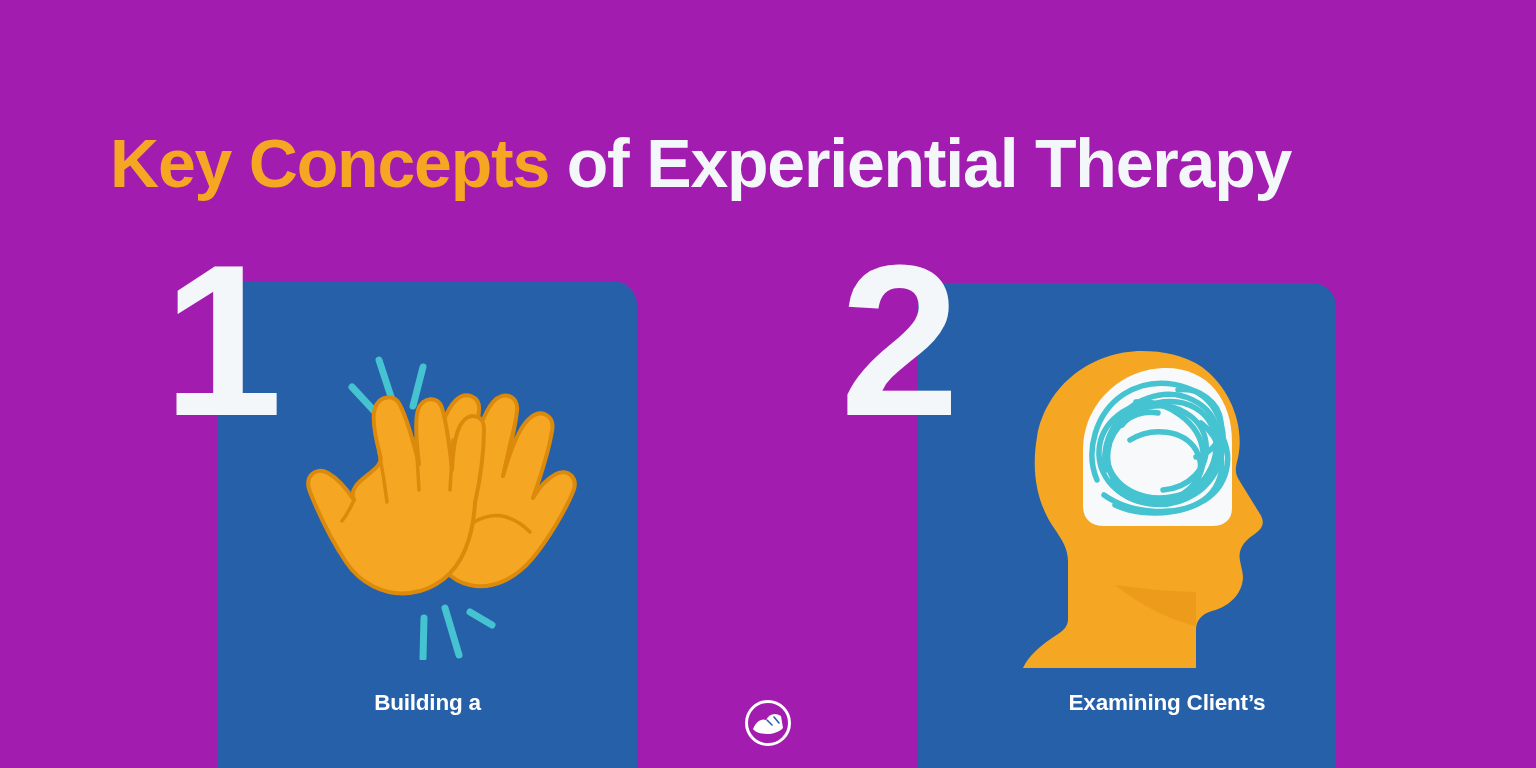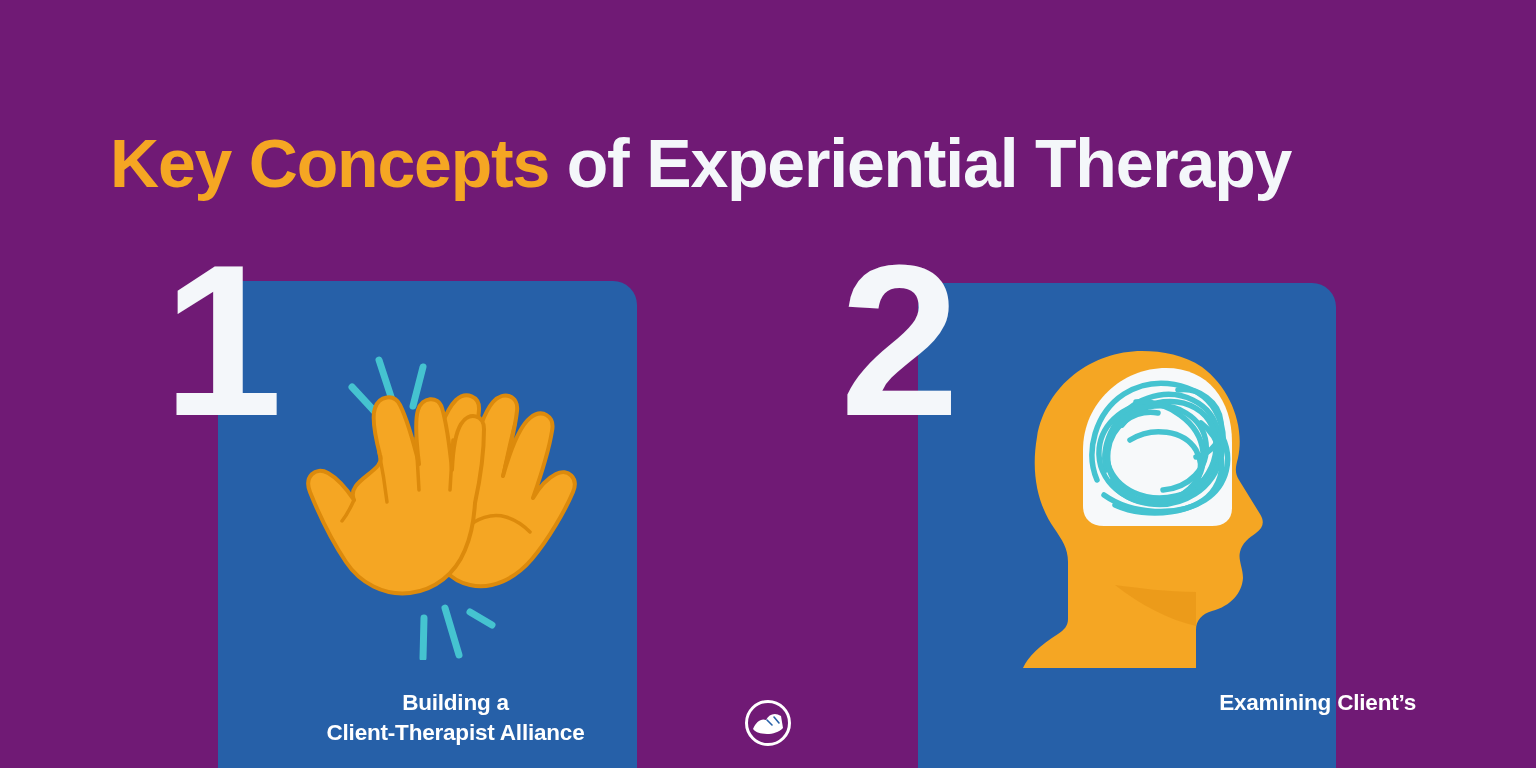--- a/index.html
+++ b/index.html
@@ -5,21 +5,21 @@
 <style>
   html, body {
     margin: 0;
     padding: 0;
     background: #143f6e;
   }
   #canvas {
     position: relative;
     width: 1536px;
     height: 768px;
-    background: #701a75;
+    background: #a21caf;
     overflow: hidden;
     font-family: "Liberation Sans", sans-serif;
   }
 
   
   #title {
     position: absolute;
     left: 110px;
     top: 83px;
     width: 1320px;
@@ -67,22 +67,22 @@
   .caption {
     position: absolute;
     z-index: 7;
     color: #FFFFFF;
     font-size: 22.5px;
     font-weight: bold;
     line-height: 1.33;
     text-align: center;
     letter-spacing: -0.2px;
   }
-  #caption-1 { left: 218px; top: 688px; width: 419px; padding-left: 28px; }
-  #caption-2 { left: 918px; top: 688px; width: 498px; text-align: right; }
+  #caption-1 { left: 218px; top: 688px; width: 419px; }
+  #caption-2 { left: 918px; top: 688px; width: 498px; }
 
   
   #brand-logo {
     position: absolute;
     left: 743px;
     top: 698px;
     width: 50px;
     height: 50px;
     z-index: 8;
   }
@@ -162,21 +162,20 @@
       <g stroke="#45C3D0" stroke-width="7" stroke-linecap="round" fill="none">
         <line x1="185" y1="268" x2="199" y2="315"></line>
         <line x1="210" y1="272" x2="232" y2="285"></line>
         <line x1="164" y1="278" x2="163" y2="318"></line>
       </g>
     </svg>
   </div>
 
   <div class="caption" id="caption-1">
     <div>Building a</div>
-    <div>Client-Therapist Alliance</div>
   </div>
 
   <div class="card" id="card-2"></div>
 
   <div class="numeral" id="numeral-2">2</div>
 
   <div class="illustration" id="illus-2">
     <svg viewBox="0 0 300 340" width="300" height="340" aria-hidden="true">
 
       <g>

